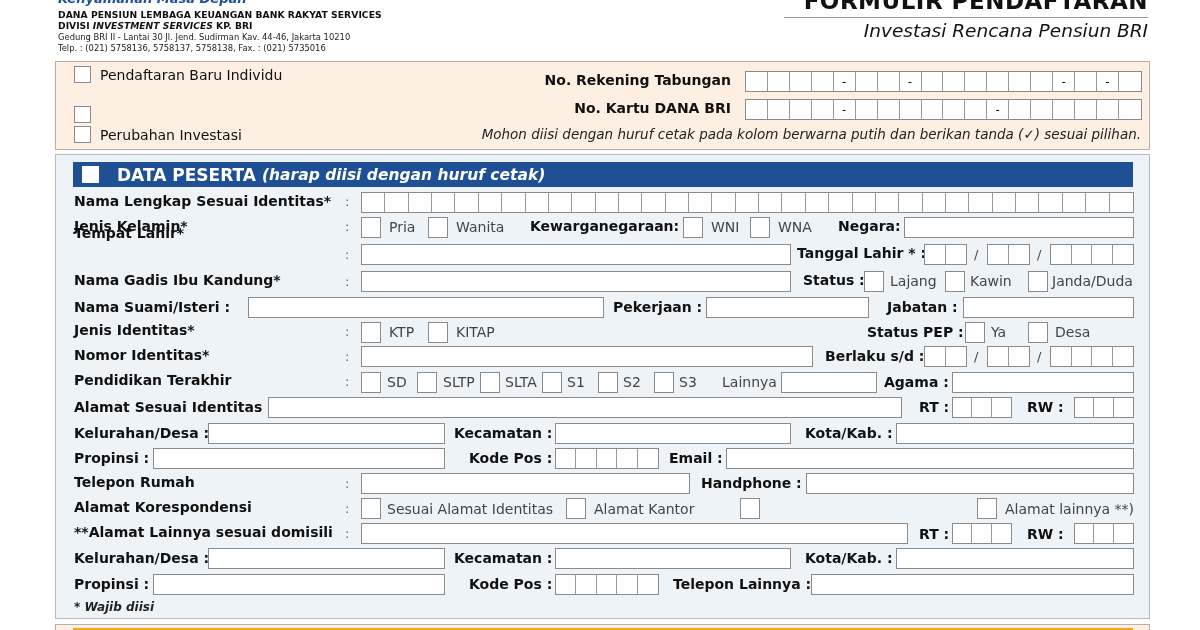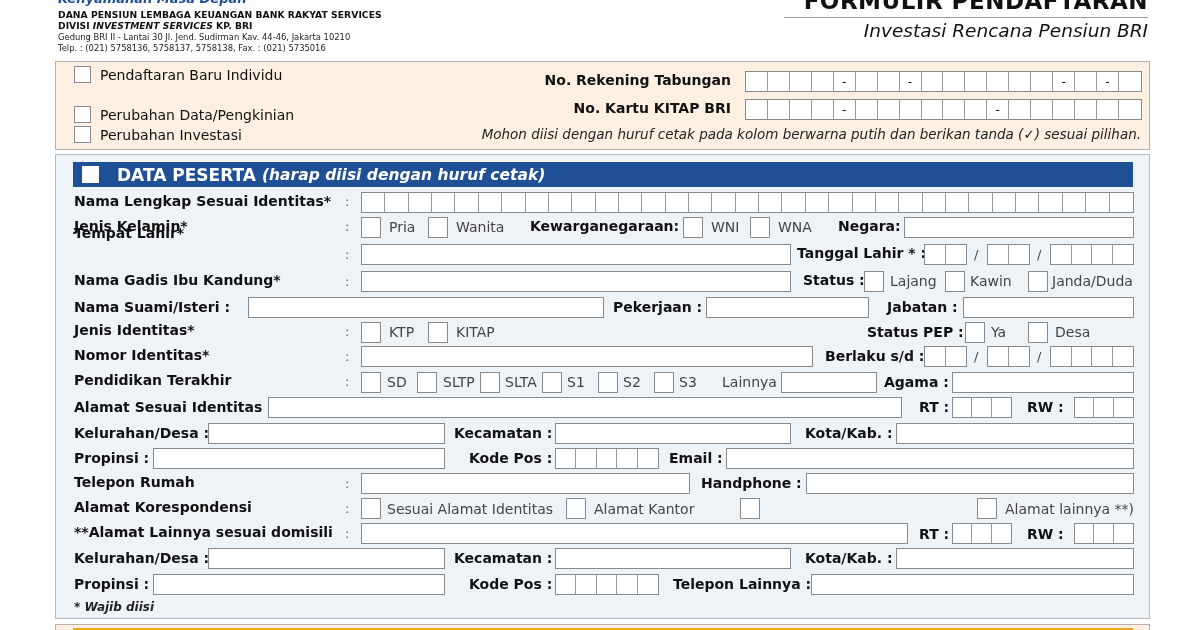--- a/index.html
+++ b/index.html
@@ -60,21 +60,20 @@
 <div class="abs title-rule"></div>
 <div class="abs form-sub">Investasi Rencana Pensiun BRI</div>
 
 <div class="abs panel1">
   <div class="opt" style="top:4px">
       <span class="cbx"></span>
       <span>Pendaftaran Baru Individu</span>
     </div>
   <div class="opt" style="top:44px">
       <span class="cbx"></span>
-      <span>Perubahan Data/Pengkinian</span>
     </div>
   <div class="opt" style="top:64px">
       <span class="cbx"></span>
       <span>Perubahan Investasi</span>
     </div>
 
   <div class="acct-label" style="right:418px; top:10px">No. Rekening Tabungan</div>
   <div class="cells" id="rek-cells" style="left:689px; top:9px; width:397px">
       <div class="c" style="width: 21.9444px;"></div>
       <div class="c" style="width: 21.9444px;"></div>
@@ -89,21 +88,21 @@
       <div class="c" style="width: 21.9444px;"></div>
       <div class="c" style="width: 21.9444px;"></div>
       <div class="c" style="width: 21.9444px;"></div>
       <div class="c" style="width: 21.9444px;"></div>
       <div class="c" style="width: 21.9444px;">-</div>
       <div class="c" style="width: 21.9444px;"></div>
       <div class="c" style="width: 21.9444px;">-</div>
       <div class="c" style="width: 21.9444px;"></div>
     </div>
 
-  <div class="acct-label" style="right:418px; top:38px">No. Kartu KITAP BRI</div>
+  <div class="acct-label" style="right:418px; top:38px">No. Kartu DANA BRI</div>
   <div class="cells" id="dplk-cells" style="left:689px; top:37px; width:397px">
       <div class="c" style="width: 21.9444px;"></div>
       <div class="c" style="width: 21.9444px;"></div>
       <div class="c" style="width: 21.9444px;"></div>
       <div class="c" style="width: 21.9444px;"></div>
       <div class="c" style="width: 21.9444px;">-</div>
       <div class="c" style="width: 21.9444px;"></div>
       <div class="c" style="width: 21.9444px;"></div>
       <div class="c" style="width: 21.9444px;"></div>
       <div class="c" style="width: 21.9444px;"></div>

